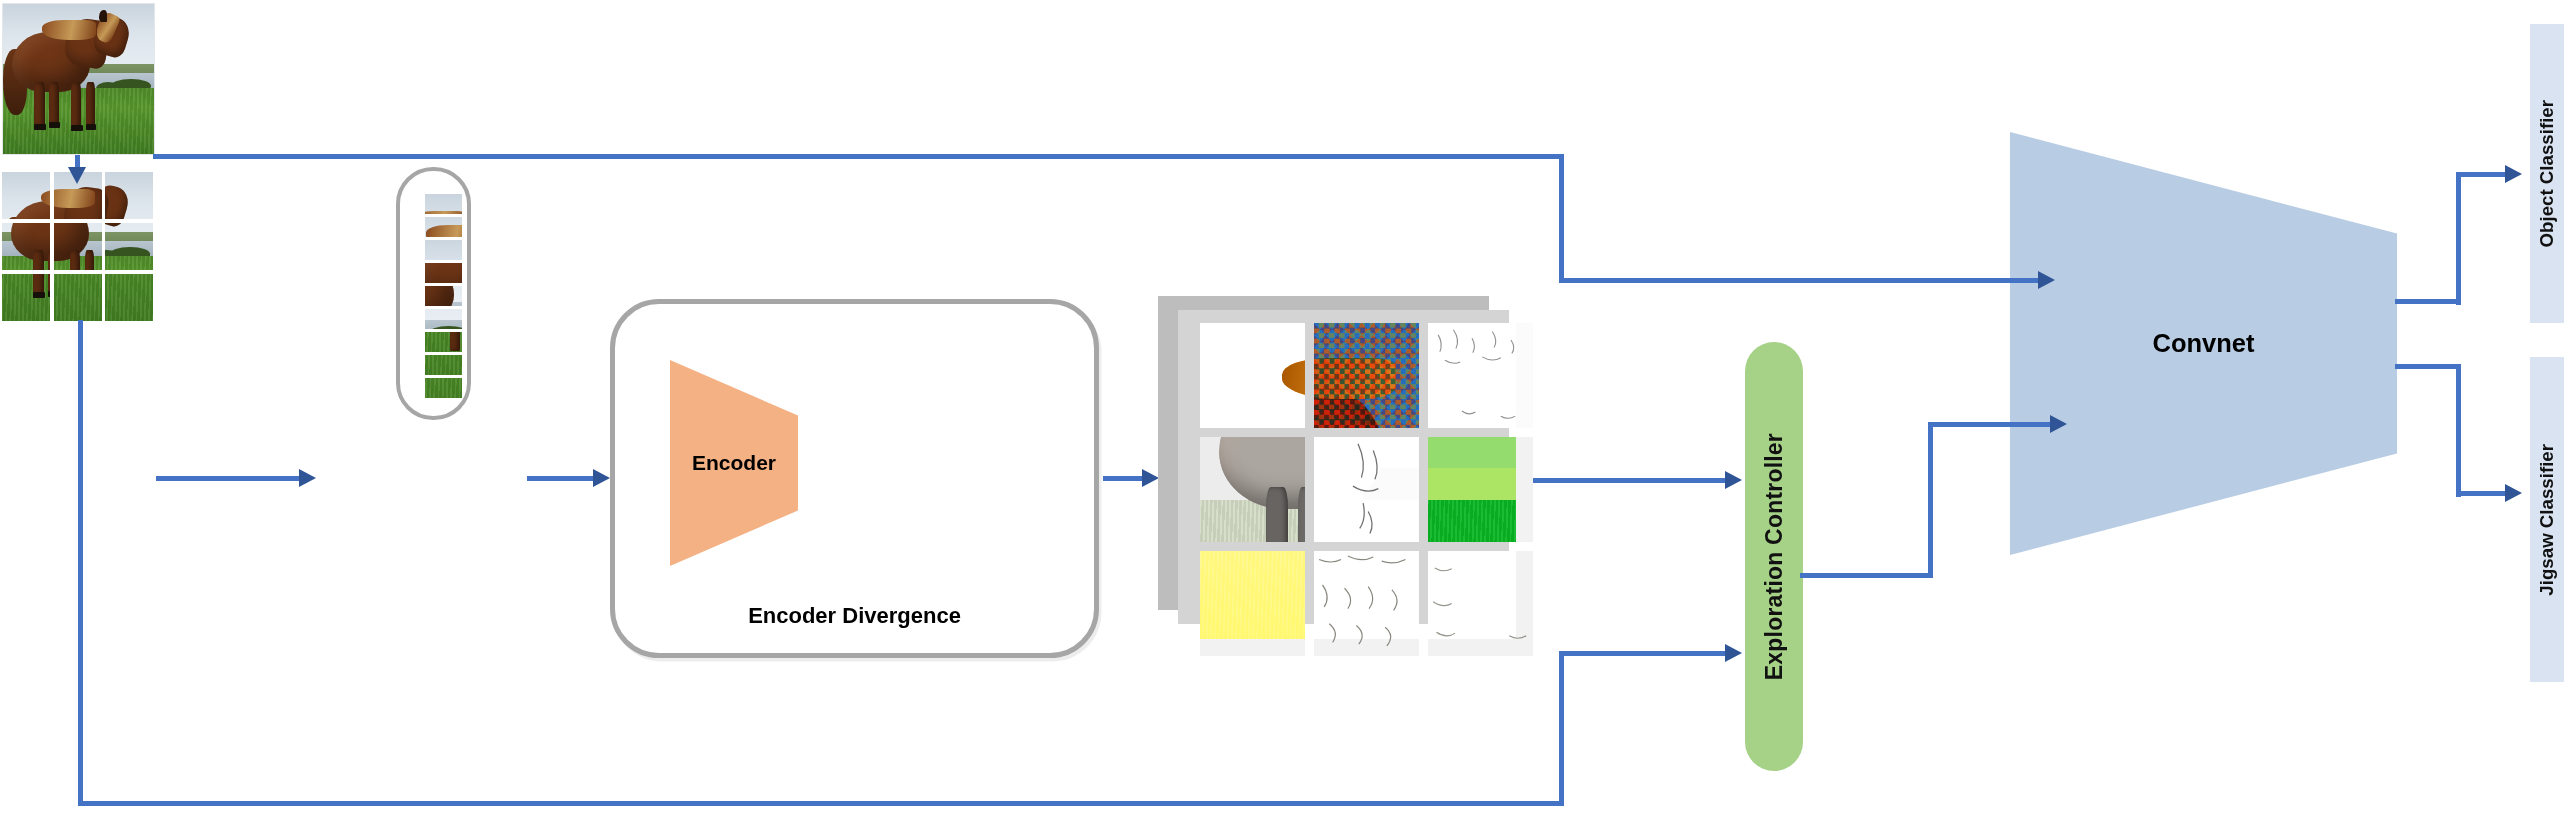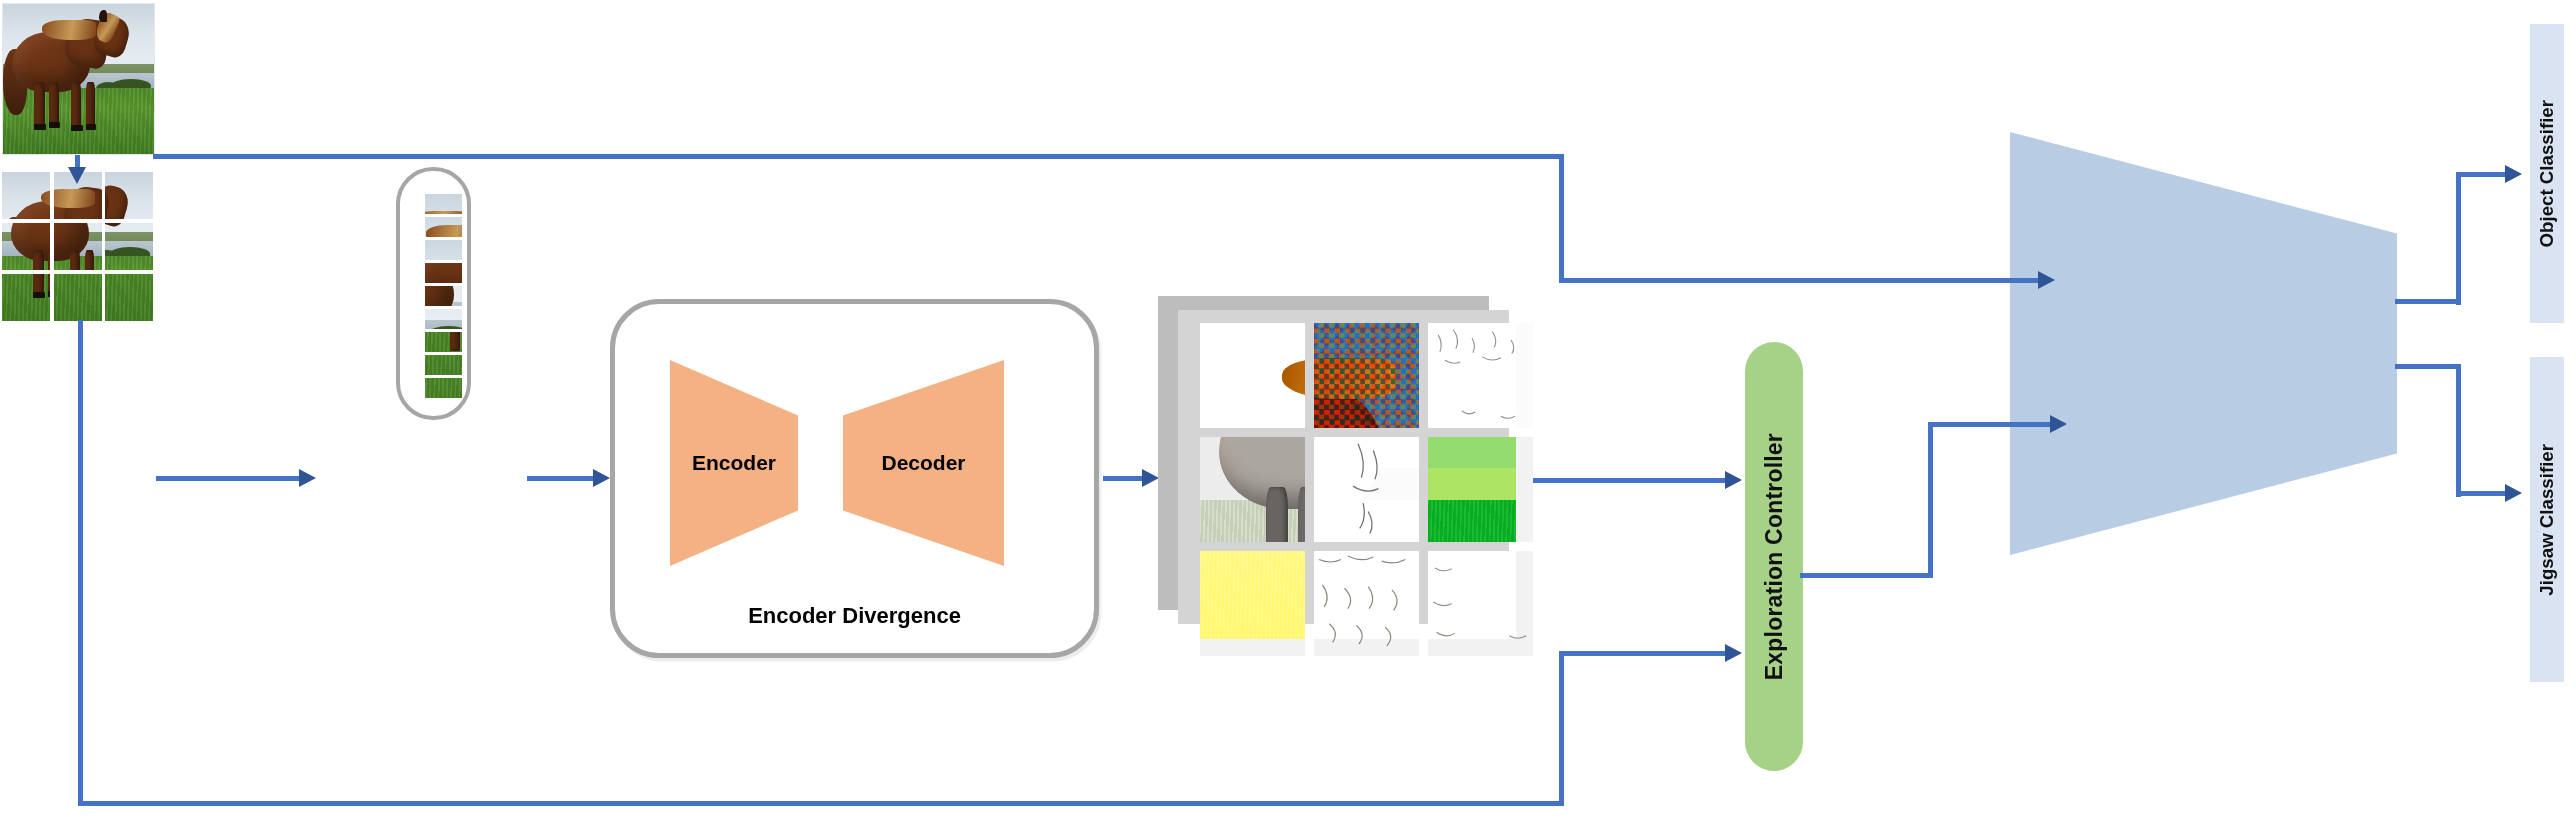--- a/index.html
+++ b/index.html
@@ -307,23 +307,20 @@
   <div class="ln lnh" style="left:156px;top:476px;width:144px;"></div>
   <div class="arw arw-r" style="left:299px;top:469px;"></div>
 
   <div class="ln lnh" style="left:527px;top:476px;width:68px;"></div>
   <div class="arw arw-r" style="left:593px;top:469px;"></div>
 
   <div id="dd-box"></div>
   <div id="encoder-shape">
     <div class="shape-label">Encoder</div>
   </div>
-  <div id="decoder-shape">
-    <div class="shape-label">Decoder</div>
-  </div>
   <div id="dd-title">Encoder Divergence</div>
 
   <div class="ln lnh" style="left:1103px;top:476px;width:42px;"></div>
   <div class="arw arw-r" style="left:1142px;top:469px;"></div>
 
   <div id="styl-stack">
     <div class="sheet" id="sheet1"></div>
     <div class="sheet" id="sheet2"></div>
     <div id="styl-grid">
 
@@ -448,20 +445,21 @@
 
     </div>
   </div>
 
   <div id="expl-ctrl"></div>
   <div id="expl-label">
     <span>Exploration Controller</span>
   </div>
 
   <div id="convnet"></div>
+  <div id="convnet-label">Convnet</div>
 
   <div class="clsbox" id="obj-cls">
     <span>Object Classifier</span>
   </div>
   <div class="clsbox" id="jig-cls">
     <span>Jigsaw Classifier</span>
   </div>
 
   <div class="ln lnh" style="left:153px;top:154px;width:1411px;"></div>
   <div class="ln lnv" style="left:1559px;top:154px;height:129px;"></div>

